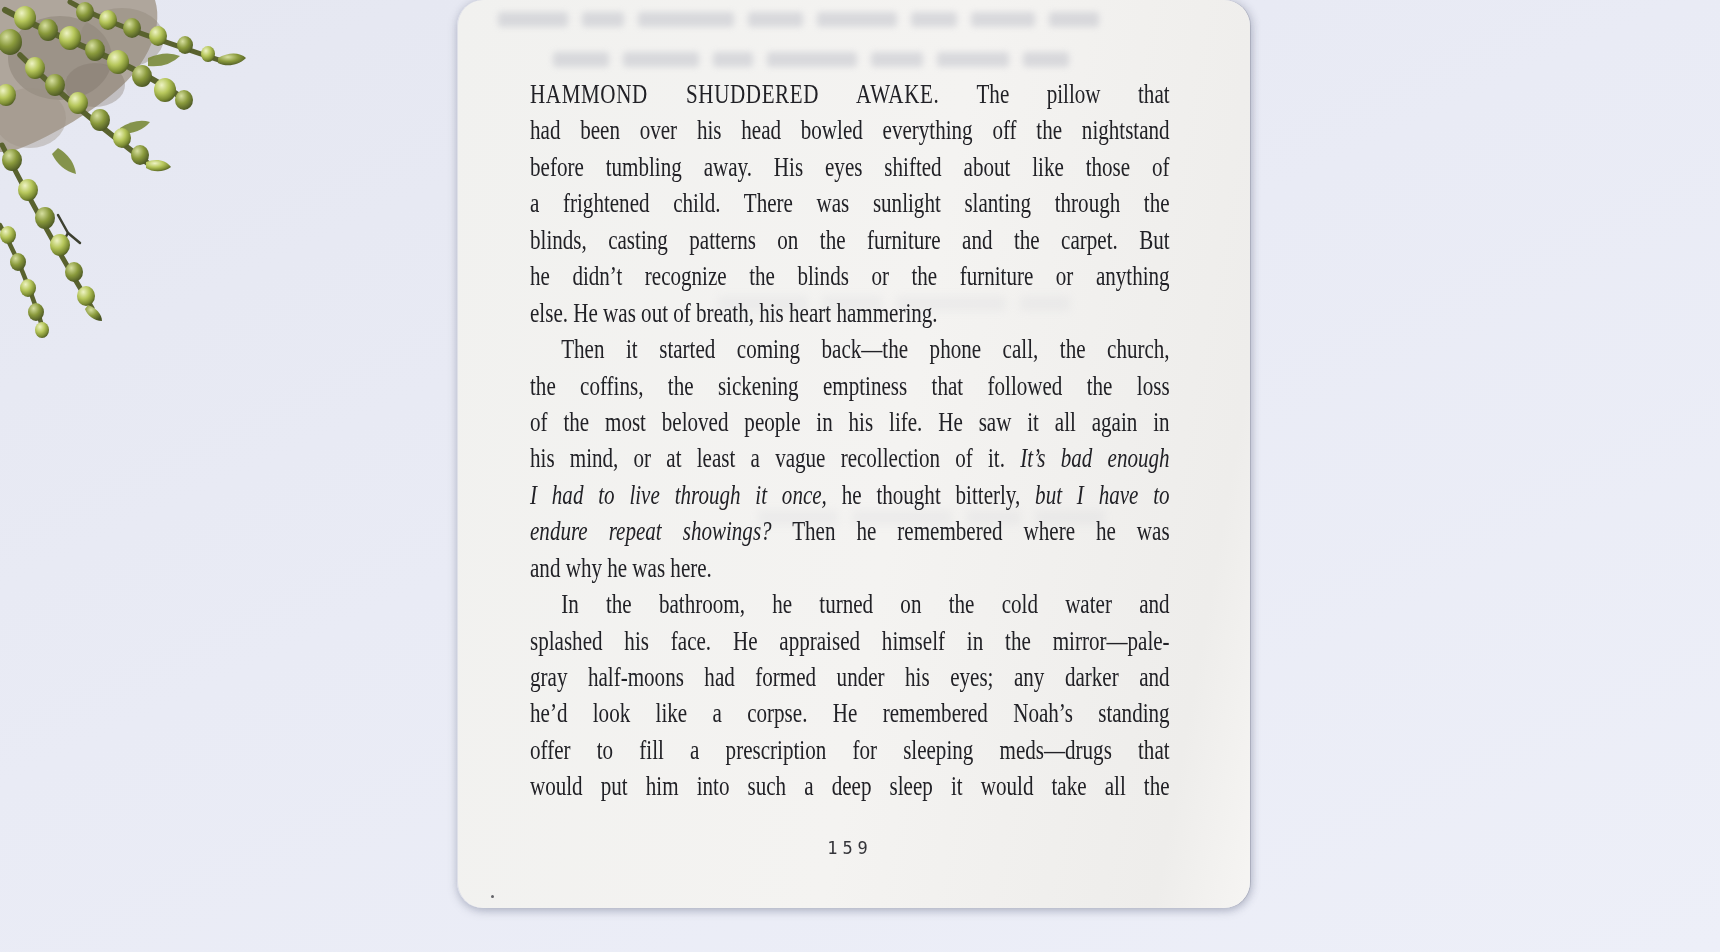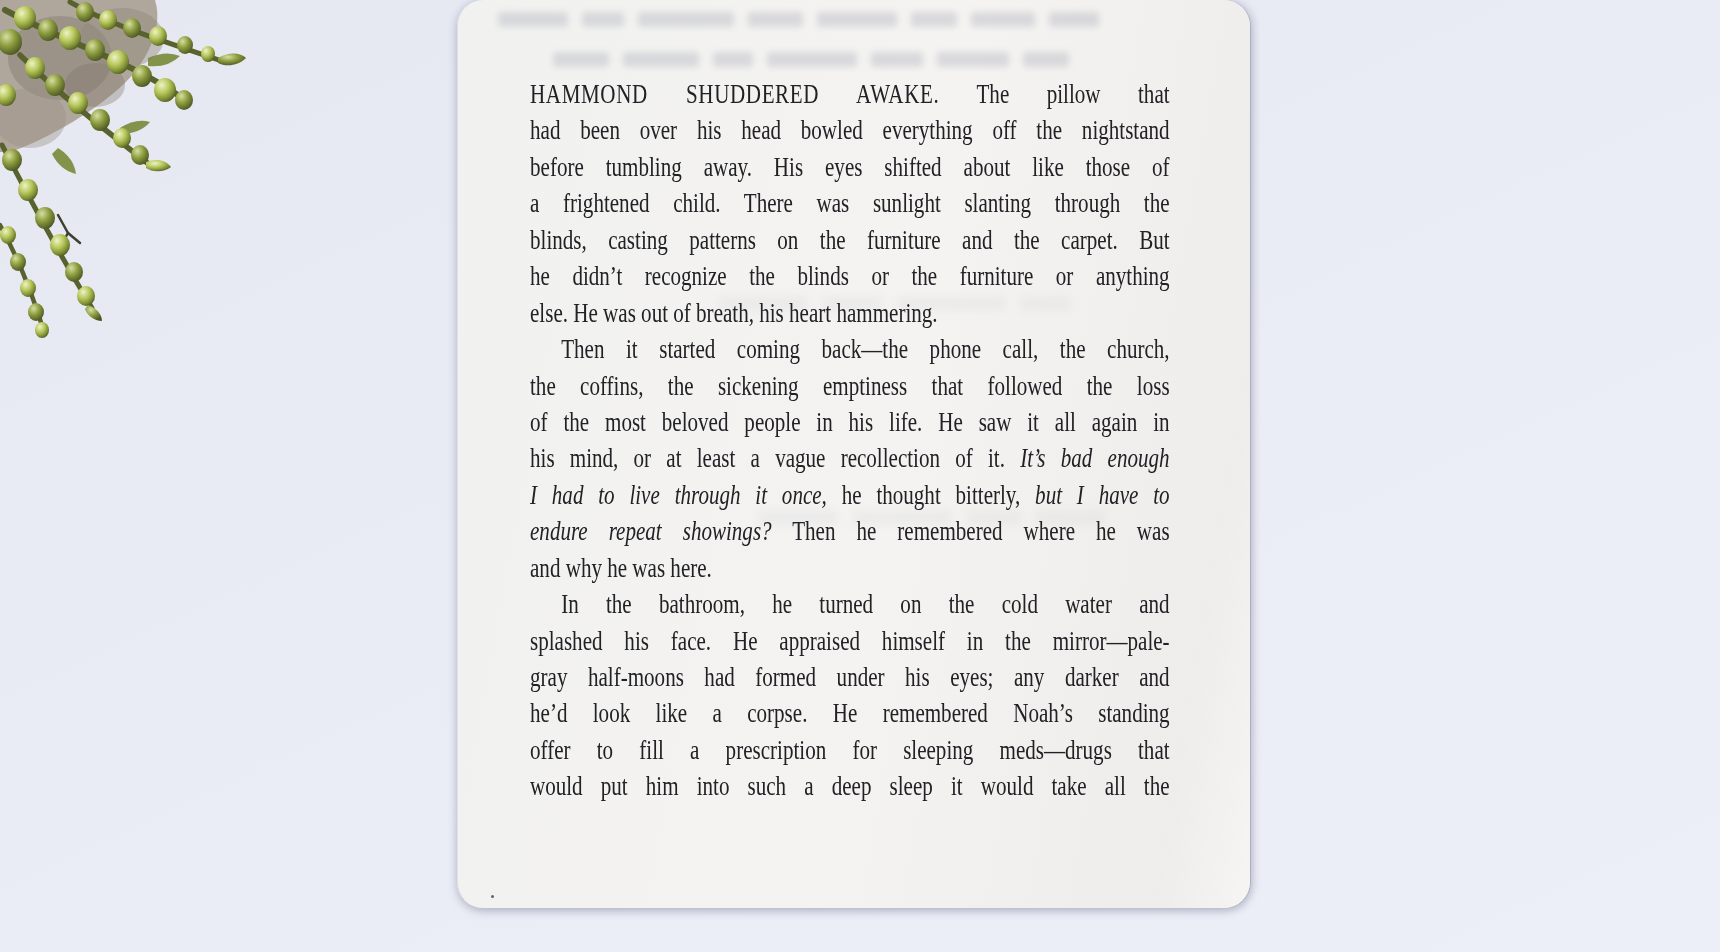--- a/index.html
+++ b/index.html
@@ -184,15 +184,16 @@
       <div class="page-line"><span class="it">endure repeat showings?</span><span> Then he remembered where he was</span></div>
       <div class="page-line para-end"><span>and why he was here.</span></div>
       <div class="page-line indent"><span>In the bathroom, he turned on the cold water and</span></div>
       <div class="page-line"><span>splashed his face. He appraised himself in the mirror—pale-</span></div>
       <div class="page-line"><span>gray half-moons had formed under his eyes; any darker and</span></div>
       <div class="page-line"><span>he’d look like a corpse. He remembered Noah’s standing</span></div>
       <div class="page-line"><span>offer to fill a prescription for sleeping meds—drugs that</span></div>
       <div class="page-line"><span>would put him into such a deep sleep it would take all the</span></div>
     </div>
 
+  <div class="page-number">159</div>
 
   <div class="speck"></div>
 </div>
 
 </body></html>

